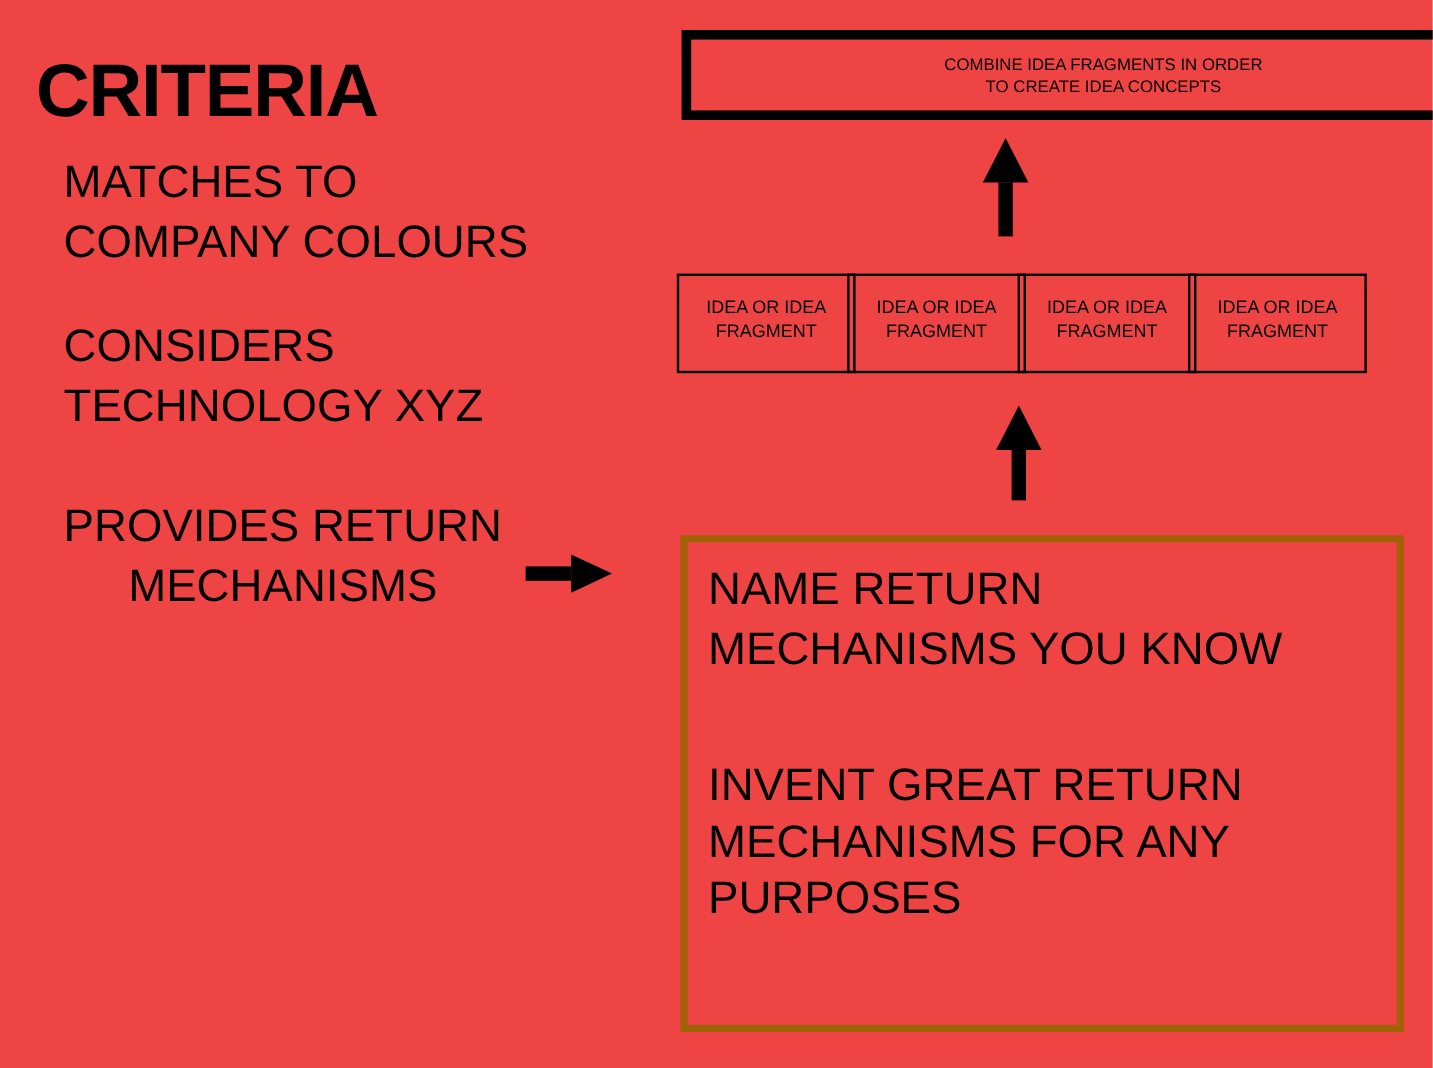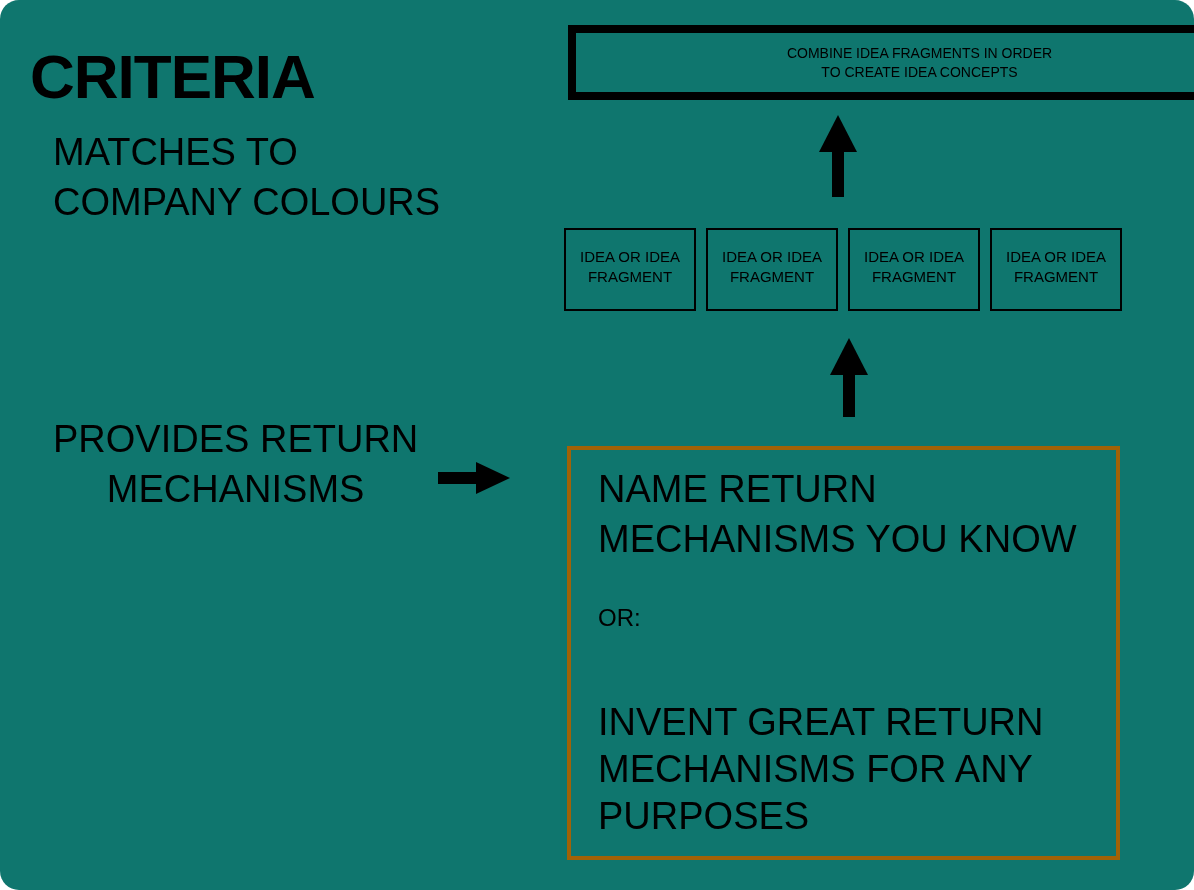--- a/index.html
+++ b/index.html
@@ -4,25 +4,24 @@
 <style>
   html, body {
     margin: 0;
     padding: 0;
     background: #ffffff;
   }
   .canvas {
     position: relative;
     width: 1194px;
     height: 890px;
-    background: #0f766e;
+    background: #ef4444;
     color: #000000;
     font-family: "Liberation Sans", "DejaVu Sans", sans-serif;
     overflow: hidden;
-    border-radius: 19px;
   }
 
   
   .criteria-title {
     position: absolute;
     left: 30px;
     top: 46px;
     font-size: 62px;
     line-height: 62px;
     font-weight: bold;
@@ -56,44 +55,44 @@
     text-align: center;
     font-size: 14px;
     line-height: 19px;
     white-space: pre-line;
     padding-left: 21px;
   }
 
   .fragment-box {
     position: absolute;
     top: 228px;
-    width: 132px;
+    width: 149px;
     height: 83px;
     border: 2px solid #000000;
     box-sizing: border-box;
     text-align: center;
     font-size: 15px;
     line-height: 20px;
     padding-top: 17px;
     white-space: pre-line;
   }
   .fragment-box.box-0 { left: 564px; }
   .fragment-box.box-1 { left: 706px; }
   .fragment-box.box-2 { left: 848px; }
   .fragment-box.box-3 { left: 990px; }
 
   .task-box {
     position: absolute;
     left: 567px;
     top: 446px;
-    width: 553px;
+    width: 603px;
     height: 414px;
-    border: 4px solid #a16207;
+    border: 6px solid #a16207;
     box-sizing: border-box;
-    padding: 14px 20px 0 27px;
+    padding: 14px 20px 0 17px;
   }
   .task-option-a {
     font-size: 38px;
     line-height: 50px;
     white-space: pre-line;
   }
   .task-separator {
     font-size: 24px;
     line-height: 30px;
     margin-top: 39px;
@@ -150,20 +149,22 @@
 </head>
 <body>
 
 <div class="canvas">
 
   <div class="criteria-title">CRITERIA</div>
 
   <div class="criteria-item item-0">MATCHES TO
 COMPANY COLOURS</div>
 
+  <div class="criteria-item item-1">CONSIDERS
+TECHNOLOGY XYZ</div>
 
   <div class="criteria-item item-2">PROVIDES RETURN
 MECHANISMS</div>
 
   <div class="concept-box">
     <span>COMBINE IDEA FRAGMENTS IN ORDER
 TO CREATE IDEA CONCEPTS</span>
   </div>
 
   <div class="arrow-up arrow-to-concepts">
@@ -189,19 +190,18 @@
   </div>
 
   <div class="arrow-right">
     <div class="shaft"></div>
     <div class="head"></div>
   </div>
 
   <div class="task-box">
     <div class="task-option-a">NAME RETURN
 MECHANISMS YOU KNOW</div>
-    <div class="task-separator">OR:</div>
     <div class="task-option-b">INVENT GREAT RETURN
 MECHANISMS FOR ANY
 PURPOSES</div>
   </div>
 
 </div>
 
 </body></html>

